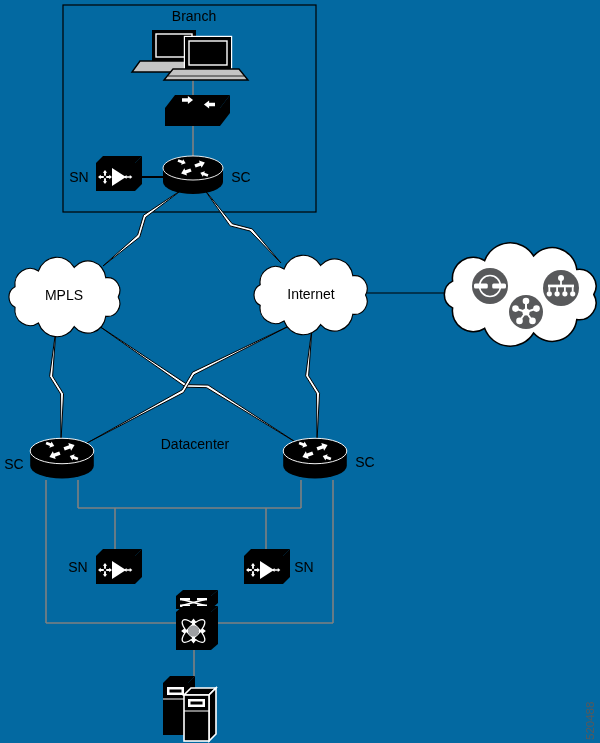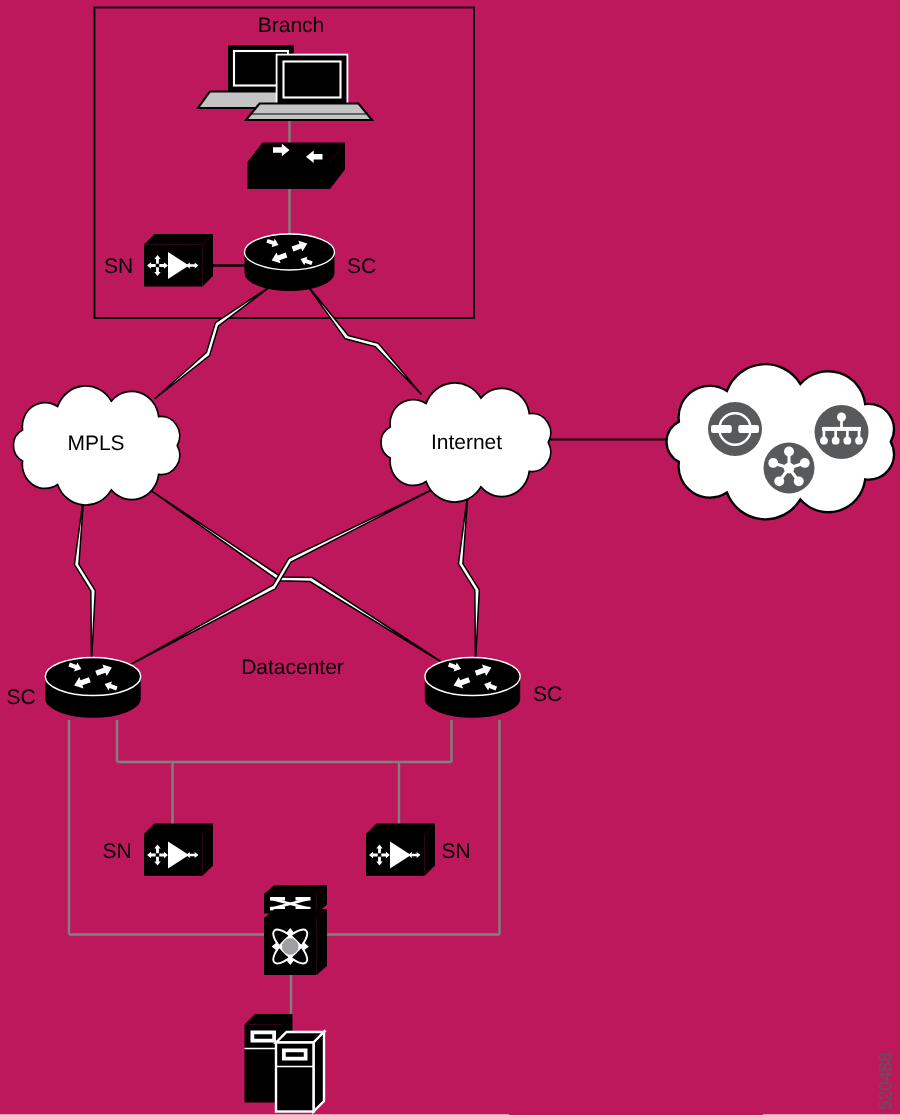--- a/index.html
+++ b/index.html
@@ -4,21 +4,21 @@
 <style>
   :root{
     --ink:#000000;
     --connector:#808080;
     --cloud-icon-gray:#58595b;
     --figure-number-gray:#58595b;
     --keyboard-gray:#c4c4c4;
     --hub-center-gray:#9d9fa2;
   }
   html,body{margin:0;padding:0;background:#ffffff;}
-  .stage{width:600px;height:743px;position:relative;background:#be185d;overflow:hidden;}
+  .stage{width:600px;height:743px;position:relative;background:#0369a1;overflow:hidden;}
   svg{display:block;}
   text{
     font-family:"Liberation Sans","DejaVu Sans",sans-serif;
     fill:var(--ink);
     font-size:14px;
   }
   .fig-num{font-size:11.5px;fill:var(--figure-number-gray);}
   .conn{stroke:var(--connector);stroke-width:1.6;fill:none;}
   .conn-black{stroke:var(--ink);stroke-width:1.8;fill:none;}
   .thin-black{stroke:var(--ink);stroke-width:1.2;fill:none;}

